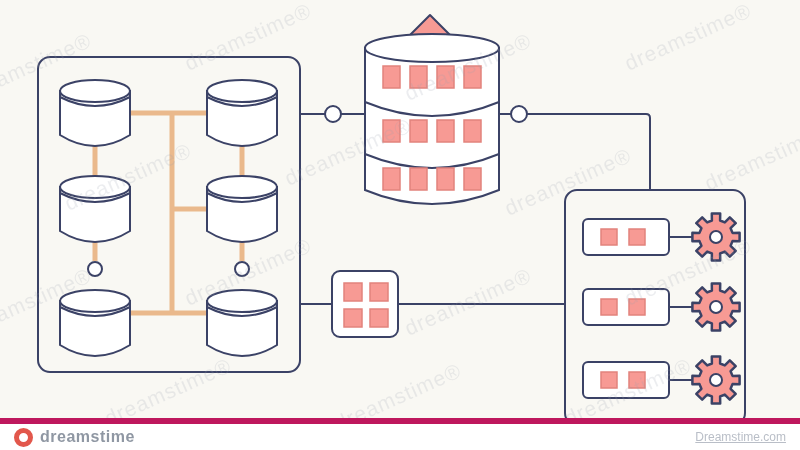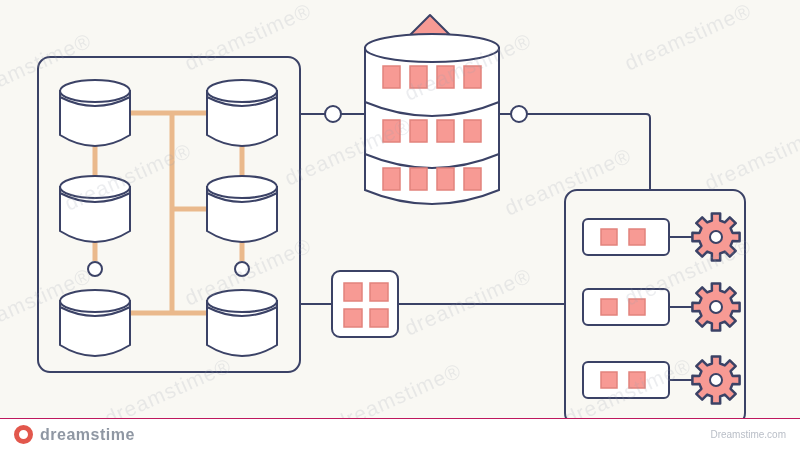--- a/index.html
+++ b/index.html
@@ -20,31 +20,31 @@
   .wm-layer{position:absolute;left:0;top:0;width:800px;height:418px;pointer-events:none;z-index:5;}
   .wm{
     position:absolute;color:var(--watermark,#99a0ae);opacity:.18;
     font-size:21px;letter-spacing:1px;transform:rotate(-24deg);
     white-space:nowrap;user-select:none;
   }
   
   .footer{
     position:absolute;left:0;bottom:0;width:800px;height:32px;background:#ffffff;
     display:flex;align-items:center;padding:0 14px;box-sizing:border-box;z-index:10;
-    border-top:1px solid #be185d;
+    border-top:6px solid #be185d;
   }
   .logo-mark{
     width:9px;height:9px;border-radius:50%;
     border:5px solid var(--logo_red,#e2574c);background:#fff;flex:0 0 auto;
   }
   .logo-text{
     color:var(--logo_gray,#8f97a3);font-weight:bold;font-size:16px;margin-left:7px;
     letter-spacing:.5px;
   }
-  .footer-right{margin-left:auto;color:#b9bec7;font-size:10px;}
+  .footer-right{margin-left:auto;color:#b9bec7;font-size:12px;text-decoration:underline;}
 </style>
 </head>
 <body>
 
 <div class="stage">
 
   <svg width="800" height="418" viewBox="0 0 800 418" xmlns="http://www.w3.org/2000/svg">
     <defs>
       <g id="db-small">
         <path style="fill:#ffffff;stroke:var(--outline,#3b4266);stroke-width:2" d="M-35,0 V44 Q0,66 35,44 V0 Z"></path>

